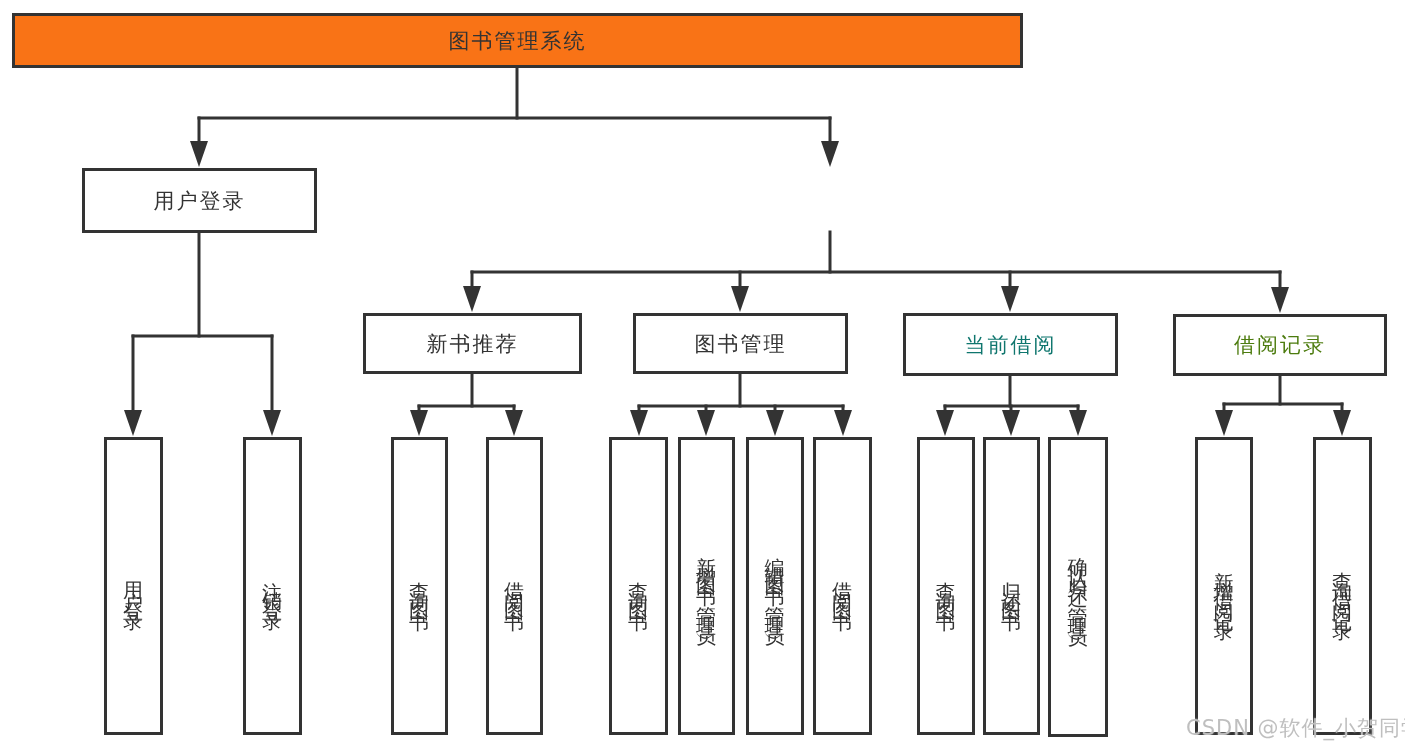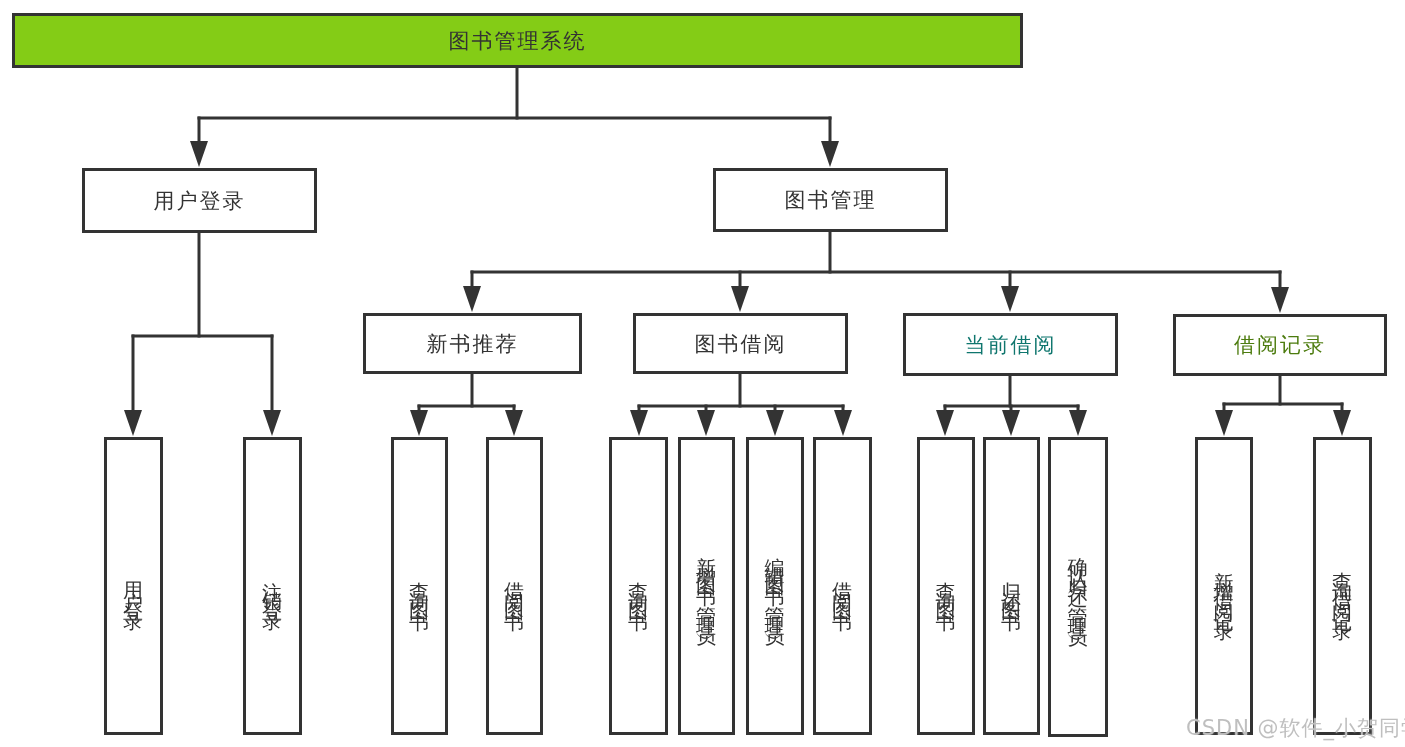--- a/index.html
+++ b/index.html
@@ -118,34 +118,31 @@
       <path d="M1078 406 V415" stroke="#333333" stroke-width="3" stroke-linecap="square" fill="none"></path>
       <polygon points="1069,410 1087,410 1078,436" fill="#333333"></polygon>
       <path d="M1280 376 V404" stroke="#333333" stroke-width="3" stroke-linecap="square" fill="none"></path>
       <path d="M1224 404 H1342" stroke="#333333" stroke-width="3" stroke-linecap="square" fill="none"></path>
       <path d="M1224 404 V415" stroke="#333333" stroke-width="3" stroke-linecap="square" fill="none"></path>
       <polygon points="1215,410 1233,410 1224,436" fill="#333333"></polygon>
       <path d="M1342 404 V415" stroke="#333333" stroke-width="3" stroke-linecap="square" fill="none"></path>
       <polygon points="1333,410 1351,410 1342,436" fill="#333333"></polygon>
     </svg>
   <div id="nodes">
-      <div class="node h" style="left: 12px; top: 13px; width: 1011px; height: 55px; border-color: rgb(51, 51, 51); background: #84cc16;">
+      <div class="node h" style="left: 12px; top: 13px; width: 1011px; height: 55px; border-color: rgb(51, 51, 51); background: #f97316;">
         <span class="lbl" style="color: rgb(51, 51, 51);">图书管理系统</span>
       </div>
       <div class="node h" style="left: 82px; top: 168px; width: 235px; height: 65px; border-color: rgb(51, 51, 51); background: rgb(255, 255, 255);">
         <span class="lbl" style="color: rgb(51, 51, 51);">用户登录</span>
       </div>
-      <div class="node h" style="left: 713px; top: 168px; width: 235px; height: 64px; border-color: rgb(51, 51, 51); background: rgb(255, 255, 255);">
-        <span class="lbl" style="color: rgb(51, 51, 51);">图书管理</span>
-      </div>
       <div class="node h" style="left: 363px; top: 313px; width: 219px; height: 61px; border-color: rgb(51, 51, 51); background: rgb(255, 255, 255);">
         <span class="lbl" style="color: rgb(51, 51, 51); font-family: Liberation Mono, monospace;">新书推荐</span>
       </div>
       <div class="node h" style="left: 633px; top: 313px; width: 215px; height: 61px; border-color: rgb(51, 51, 51); background: rgb(255, 255, 255);">
-        <span class="lbl" style="color: rgb(51, 51, 51);">图书借阅</span>
+        <span class="lbl" style="color: rgb(51, 51, 51);">图书管理</span>
       </div>
       <div class="node h" style="left: 903px; top: 313px; width: 215px; height: 63px; border-color: rgb(51, 51, 51); background: rgb(255, 255, 255);">
         <span class="lbl" style="color: #0f766e;">当前借阅</span>
       </div>
       <div class="node h" style="left: 1173px; top: 314px; width: 214px; height: 62px; border-color: rgb(51, 51, 51); background: rgb(255, 255, 255);">
         <span class="lbl" style="color: #4d7c0f;">借阅记录</span>
       </div>
       <div class="node v" style="left: 104px; top: 437px; width: 59px; height: 298px; border-color: rgb(51, 51, 51); background: rgb(255, 255, 255);">
         <span class="lbl" style="color: rgb(51, 51, 51);">用户登录</span>
       </div>

